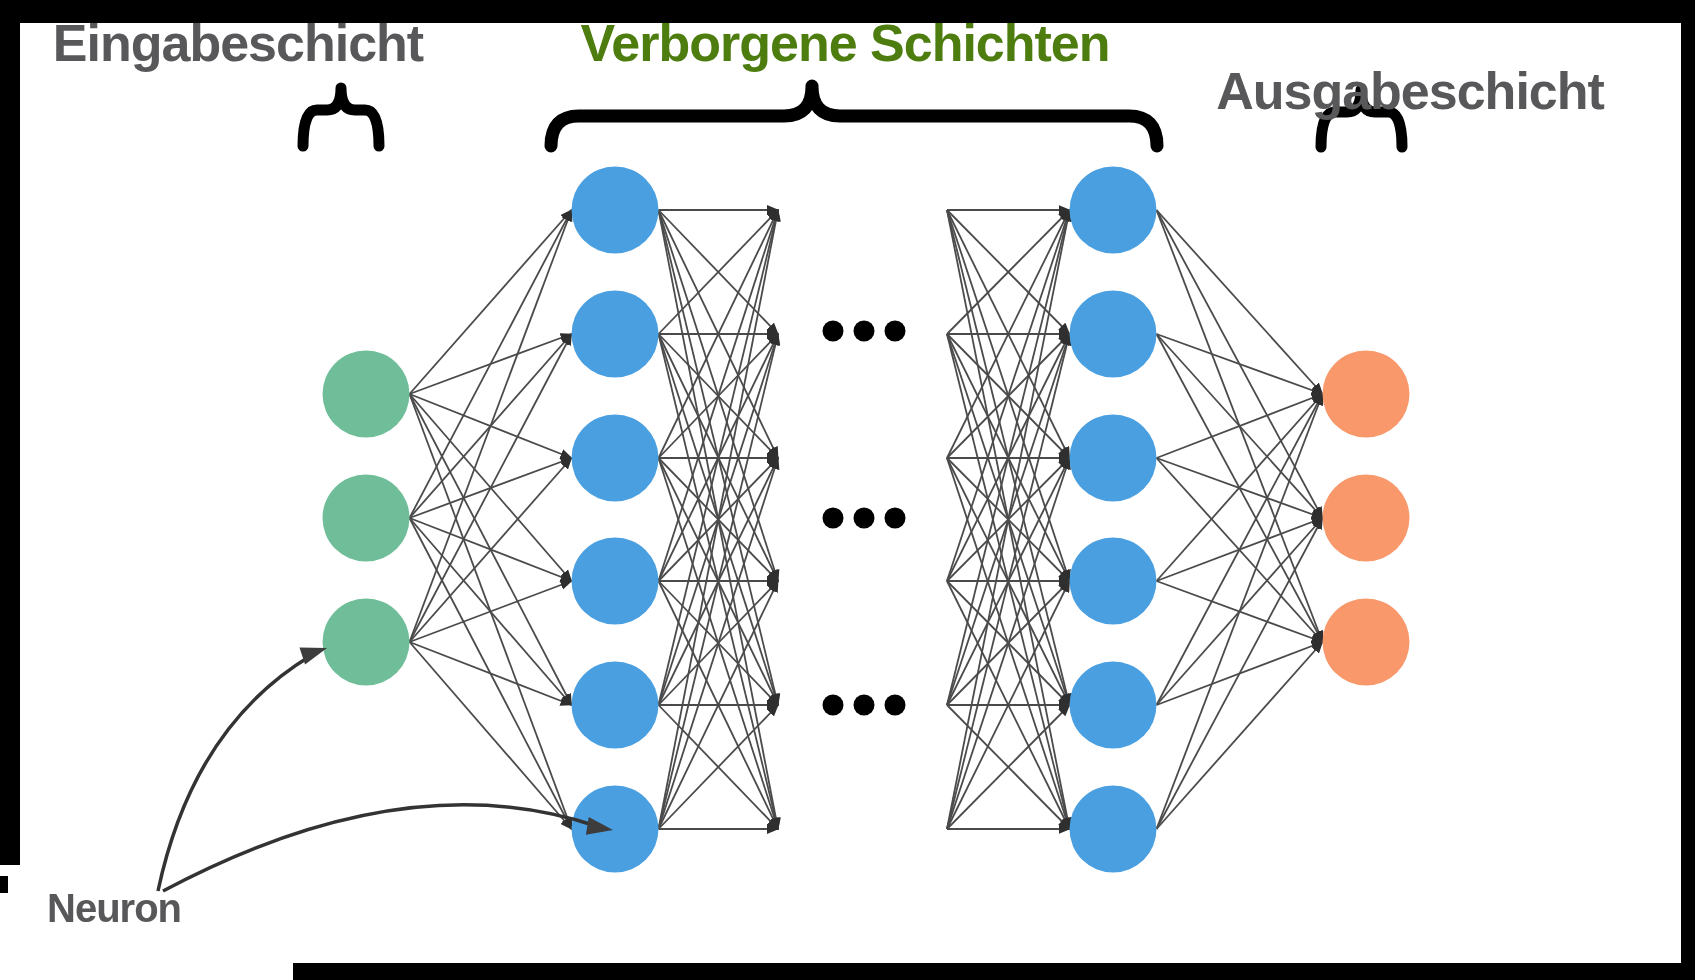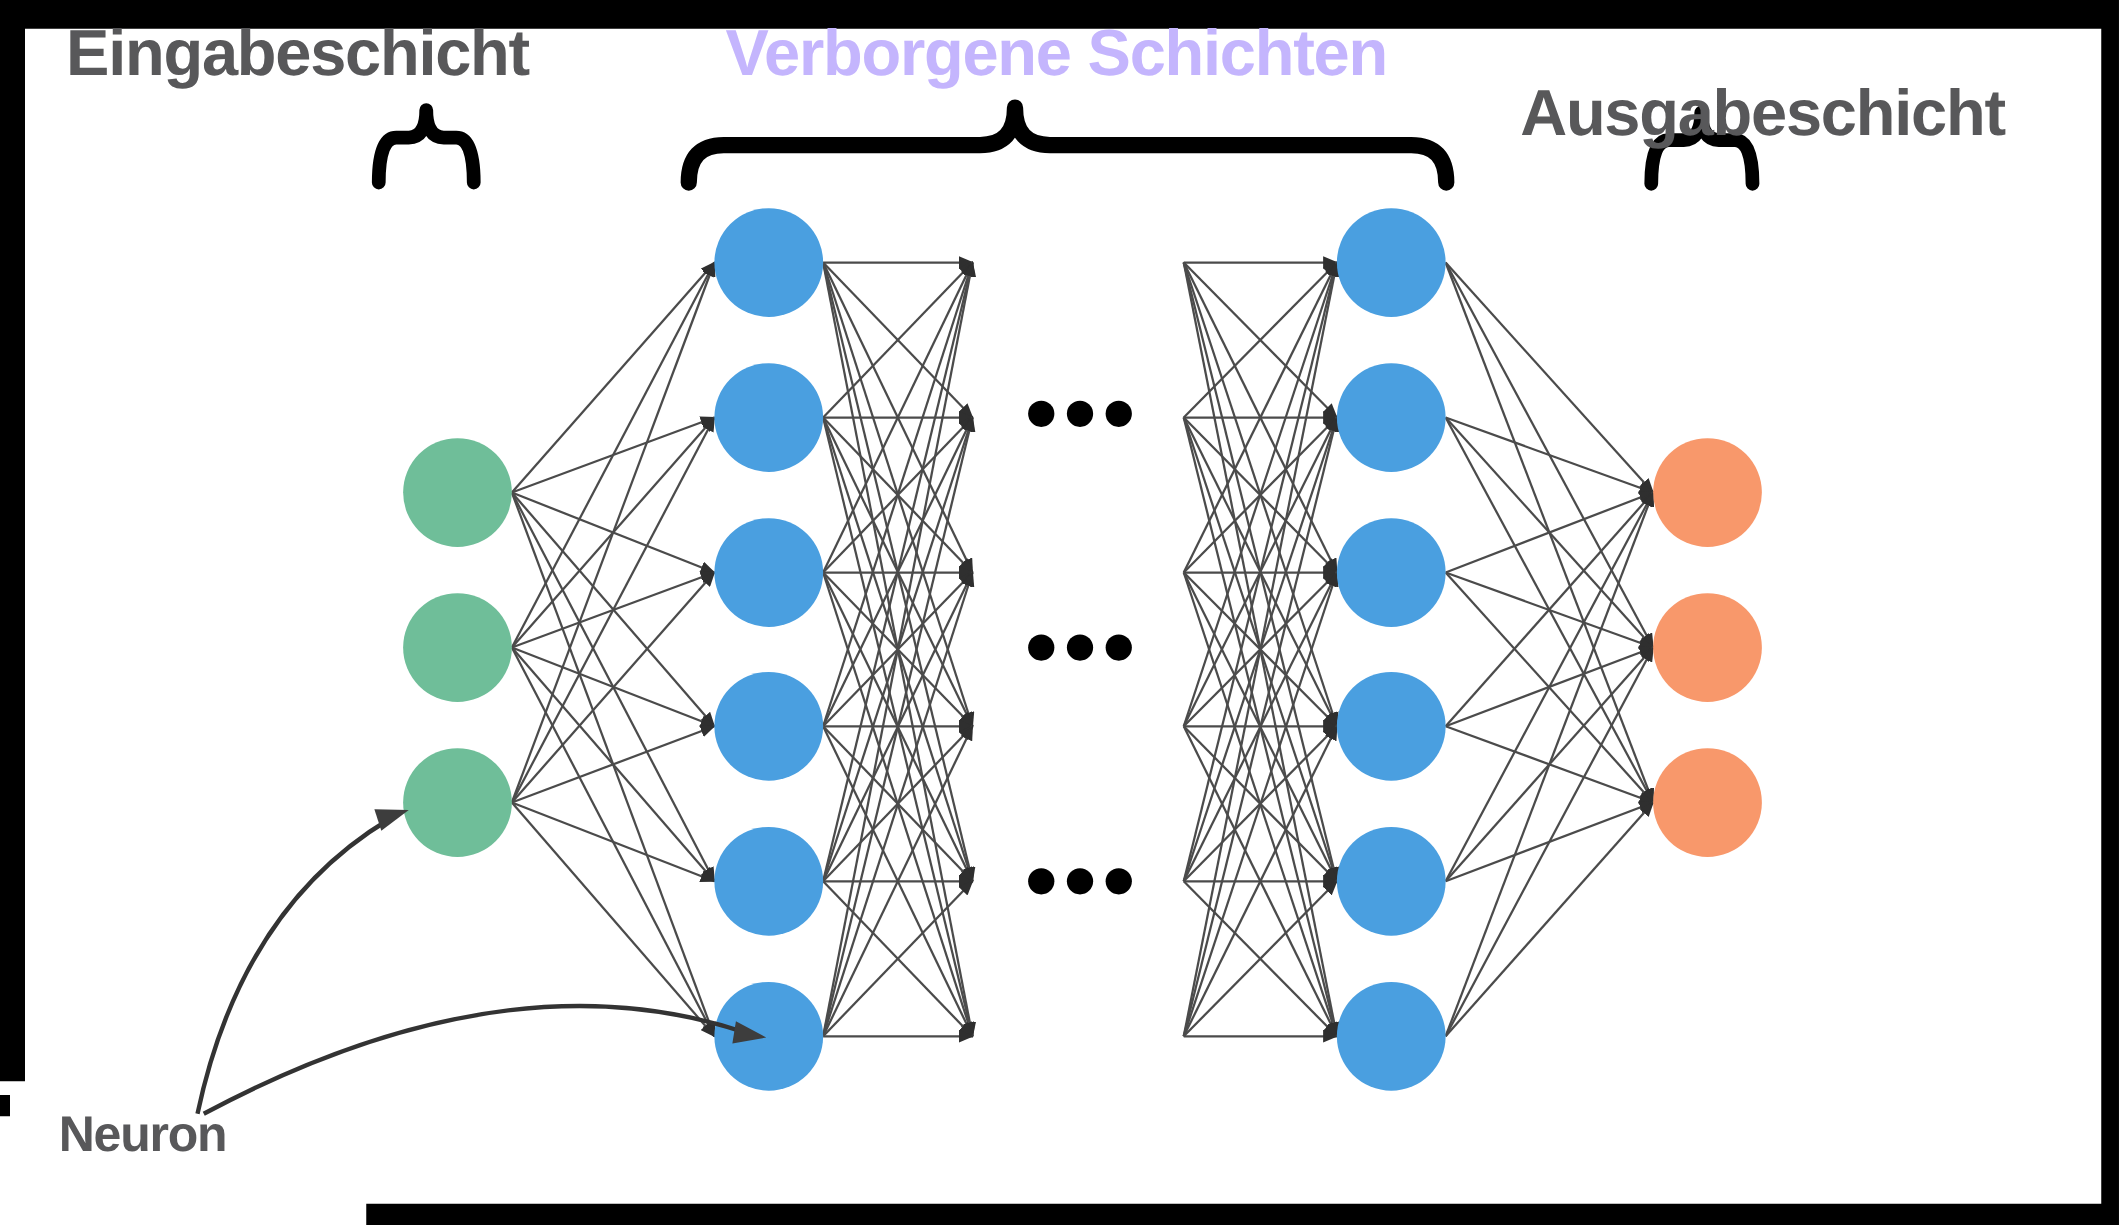--- a/index.html
+++ b/index.html
@@ -198,16 +198,16 @@
       </g>
       <g>
         <path d="M 158 891 Q 193 726 312 655" stroke="#333333" stroke-width="3.5" fill="none"></path>
         <path d="M0,0 L-26,-9 L-26,9 Z" fill="#3d3d3d" transform="translate(327,648) rotate(-18)"></path>
         <path d="M 163 891 Q 405 762 596 826" stroke="#333333" stroke-width="3.5" fill="none"></path>
         <path d="M0,0 L-26,-9 L-26,9 Z" fill="#3d3d3d" transform="translate(613,830) rotate(9)"></path>
       </g>
     </svg>
 
   <div class="layer-label label-input" style="color: rgb(88, 88, 90);">Eingabeschicht</div>
-  <div class="layer-label label-hidden" style="color: #c4b5fd;">Verborgene Schichten</div>
+  <div class="layer-label label-hidden" style="color: #4d7c0f;">Verborgene Schichten</div>
   <div class="layer-label label-output" style="color: rgb(88, 88, 90);">Ausgabeschicht</div>
   <div class="label-neuron" style="color: rgb(88, 88, 90);">Neuron</div>
 </div>
 
 </body></html>

